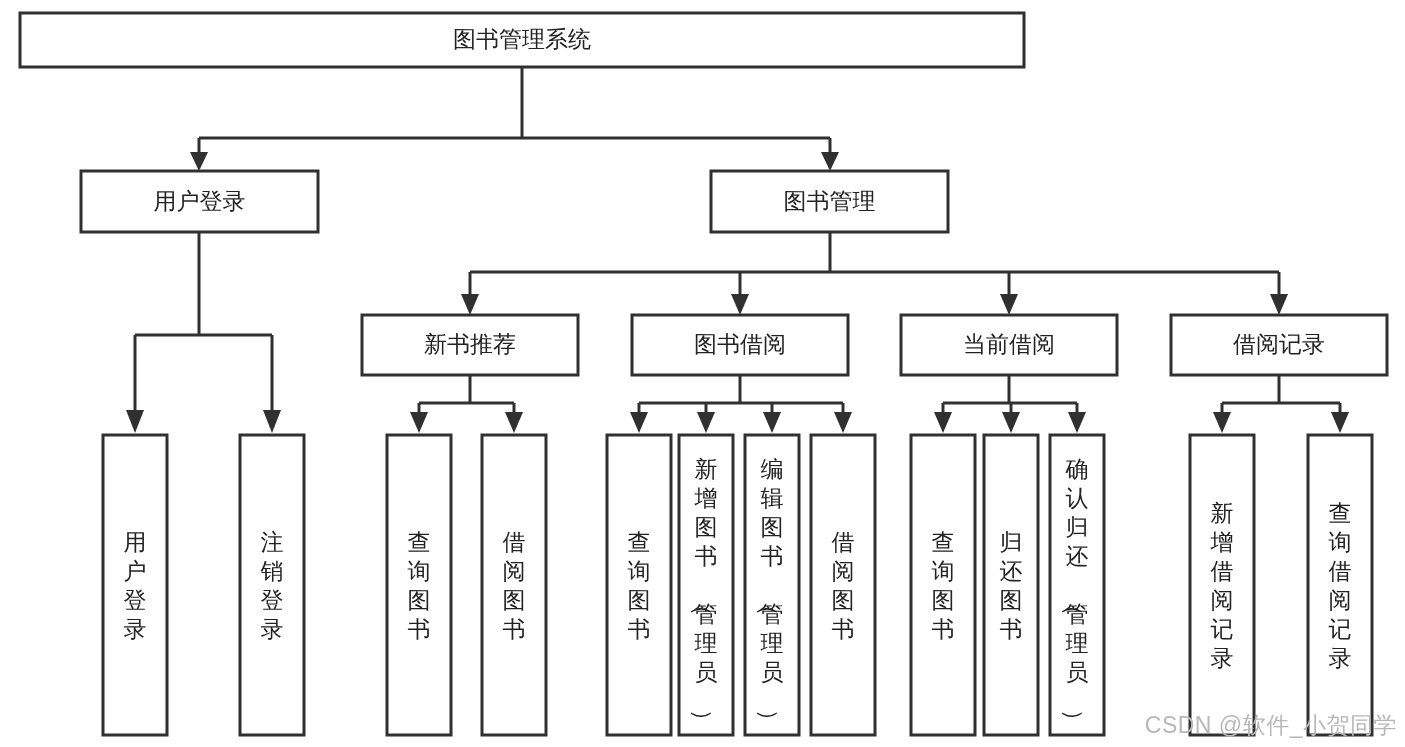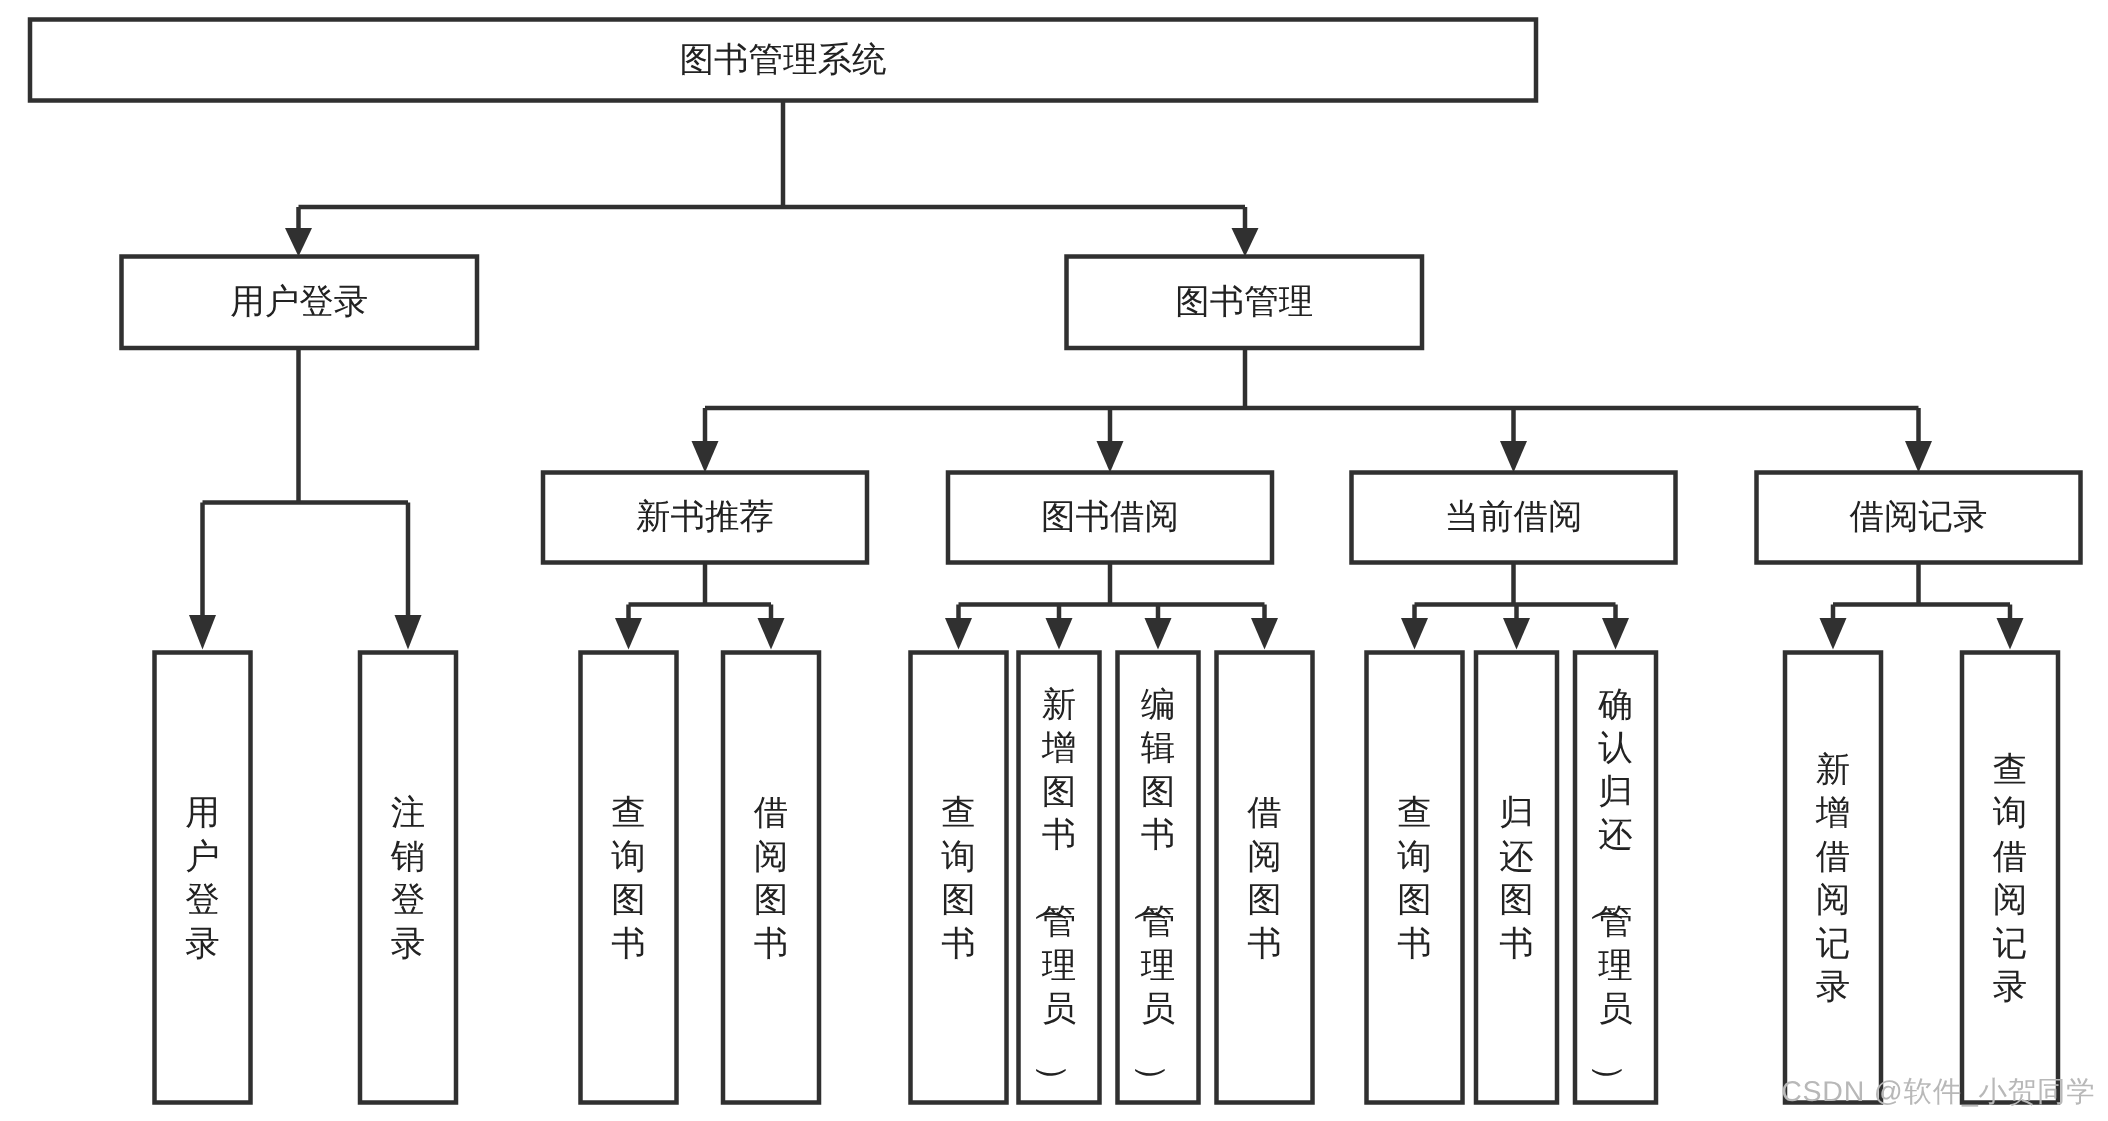--- a/index.html
+++ b/index.html
@@ -45,21 +45,21 @@
   }
   .arrow-head {
     fill: #303030;
     stroke: none;
   }
   .watermark {
     position: absolute;
     right: 8px;
     bottom: 6px;
     font-family: "Liberation Sans", "DejaVu Sans", sans-serif;
-    font-size: 19px;
+    font-size: 23px;
     color: #b8b8b8;
     white-space: nowrap;
     letter-spacing: 0.5px;
     pointer-events: none;
   }
 </style>
 </head>
 <body>
 
 <svg id="diagram-root" viewBox="0 0 1405 747" xmlns="http://www.w3.org/2000/svg">

